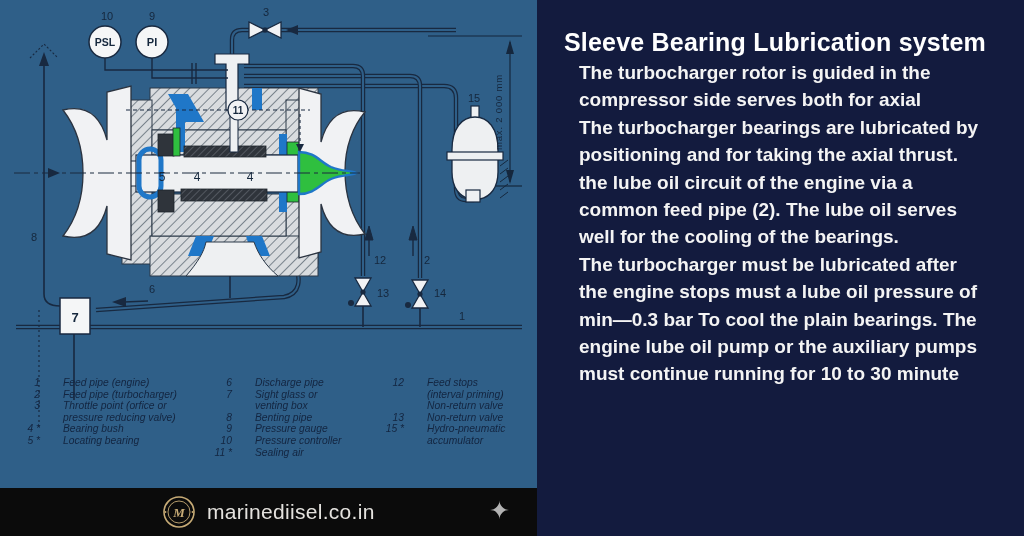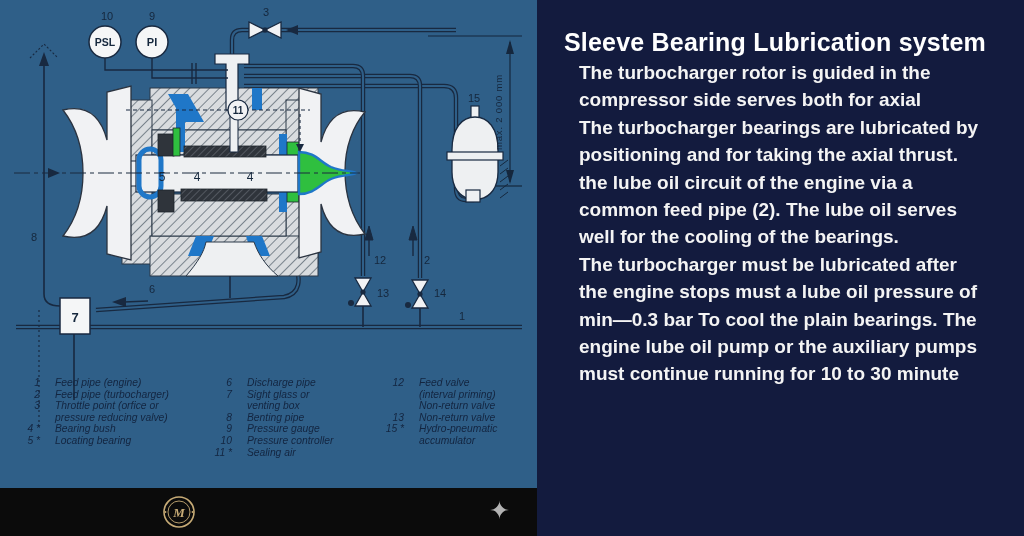--- a/index.html
+++ b/index.html
@@ -8,21 +8,21 @@
   
   .left-panel{position:absolute;left:0;top:0;width:537px;height:488px;background:#2f5f88;}
   .diagram{position:absolute;left:0;top:0;}
   
   .legend{position:absolute;left:0;top:377px;width:537px;color:#132540;
           font-style:italic;font-size:10.3px;line-height:11.6px;}
   .lcol{position:absolute;top:0;}
   .c1{left:14px;} .c2{left:206px;} .c3{left:378px;}
   .lrow{display:flex;white-space:nowrap;}
   .ln{width:26px;text-align:right;flex:0 0 26px;}
-  .lt{margin-left:15px;}
+  .lt{margin-left:23px;}
   
   .footer{position:absolute;left:0;top:488px;width:537px;height:48px;background:#0b0b0b;
           display:flex;align-items:center;}
   .logo{margin-left:162px;flex:0 0 auto;}
   .site{margin-left:11px;font-size:21px;color:#e4e2de;letter-spacing:.3px;}
   .star{position:absolute;left:489px;top:50%;transform:translateY(-54%);
         font-size:25px;color:#b3b3b3;font-style:normal;}
   
   .right-panel{position:absolute;left:537px;top:0;width:487px;height:536px;
                background:#131b3e;color:#f4f4f4;padding:12px;}
@@ -279,21 +279,21 @@
             <span class="lt">Pressure controller</span>
           </div>
         <div class="lrow">
             <span class="ln">11 *</span>
             <span class="lt">Sealing air</span>
           </div>
       </div>
       <div class="lcol c3">
         <div class="lrow">
             <span class="ln">12</span>
-            <span class="lt">Feed valve</span>
+            <span class="lt">Feed stops</span>
           </div>
         <div class="lrow">
             <span class="ln"></span>
             <span class="lt">(interval priming)</span>
           </div>
         <div class="lrow">
             <span class="ln"></span>
             <span class="lt">Non-return valve</span>
           </div>
         <div class="lrow">
@@ -313,20 +313,21 @@
   </div>
 
   <div class="footer">
     <svg class="logo" width="34" height="34" viewBox="0 0 34 34">
       <circle cx="17" cy="17" r="15" fill="none" stroke="#c7ab76" stroke-width="1.6"></circle>
       <circle cx="17" cy="17" r="11" fill="none" stroke="#c7ab76" stroke-width="0.9"></circle>
       <circle cx="3.5" cy="17" r="0.9" fill="#c7ab76"></circle>
       <circle cx="30.5" cy="17" r="0.9" fill="#c7ab76"></circle>
       <text x="17" y="22" text-anchor="middle" font-family="Liberation Serif, serif" font-style="italic" font-weight="bold" font-size="13" fill="#c7ab76">M</text>
     </svg>
+    <span class="site">marinediisel.co.in</span>
     <span class="star">✦</span>
   </div>
 
   <div class="right-panel">
     <div class="rp-title">Sleeve Bearing Lubrication system</div>
     <div class="rp-body">
       <div class="rp-line">The turbocharger rotor is guided in the</div>
       <div class="rp-line">compressor side serves both for axial</div>
       <div class="rp-line">The turbocharger bearings are lubricated by</div>
       <div class="rp-line">positioning and for taking the axial thrust.</div>

